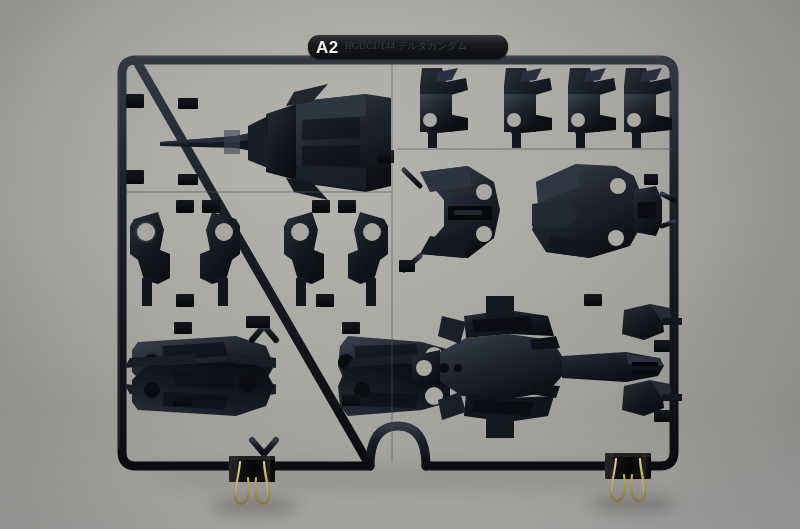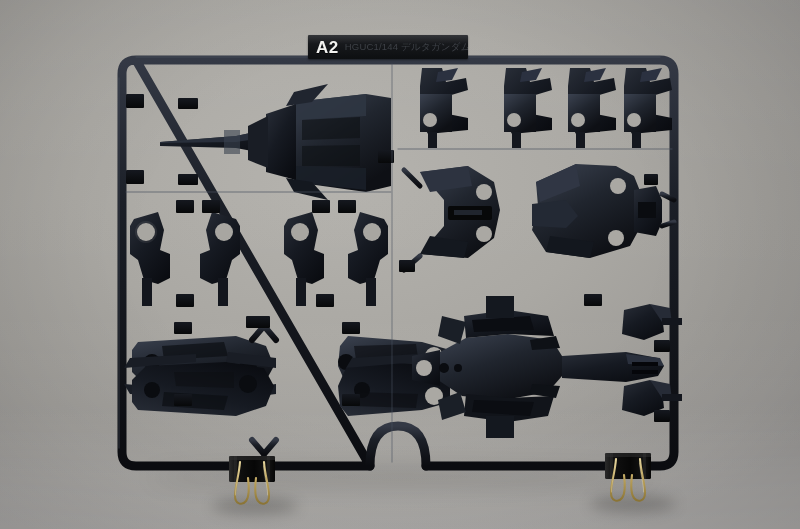--- a/index.html
+++ b/index.html
@@ -55,24 +55,24 @@
     width: 564px;
     height: 418px;
   }
   #sprue svg { display: block; width: 100%; height: 100%; overflow: visible; }
 
   
   #label-plate {
     position: absolute;
     left: 308px;
     top: 35px;
-    width: 160px;
+    width: 200px;
     height: 24px;
     background: linear-gradient(180deg, #1d1f23 0%, #15171a 48%, #0d0f11 100%);
-    border-radius: 1px;
+    border-radius: 11px;
     display: flex;
     align-items: center;
     box-shadow: 0 1px 2px rgba(0,0,0,0.45);
     overflow: hidden;
   }
   #label-code {
     color: #f2f2f0;
     font-size: 17px;
     font-weight: 700;
     letter-spacing: 0.5px;
@@ -80,20 +80,21 @@
     line-height: 1;
     text-shadow: 0 1px 0 rgba(0,0,0,0.7);
   }
   #label-sub {
     color: #3d4046;
     font-size: 9.5px;
     letter-spacing: 0.2px;
     line-height: 1;
     white-space: nowrap;
     padding-right: 24px;
+    font-family: Liberation Serif, serif;
   }
   #label-gloss {
     position: absolute;
     left: 0; right: 0; top: 0;
     height: 9px;
     background: linear-gradient(180deg, rgba(255,255,255,0.10), rgba(255,255,255,0));
     pointer-events: none;
   }
 
   

